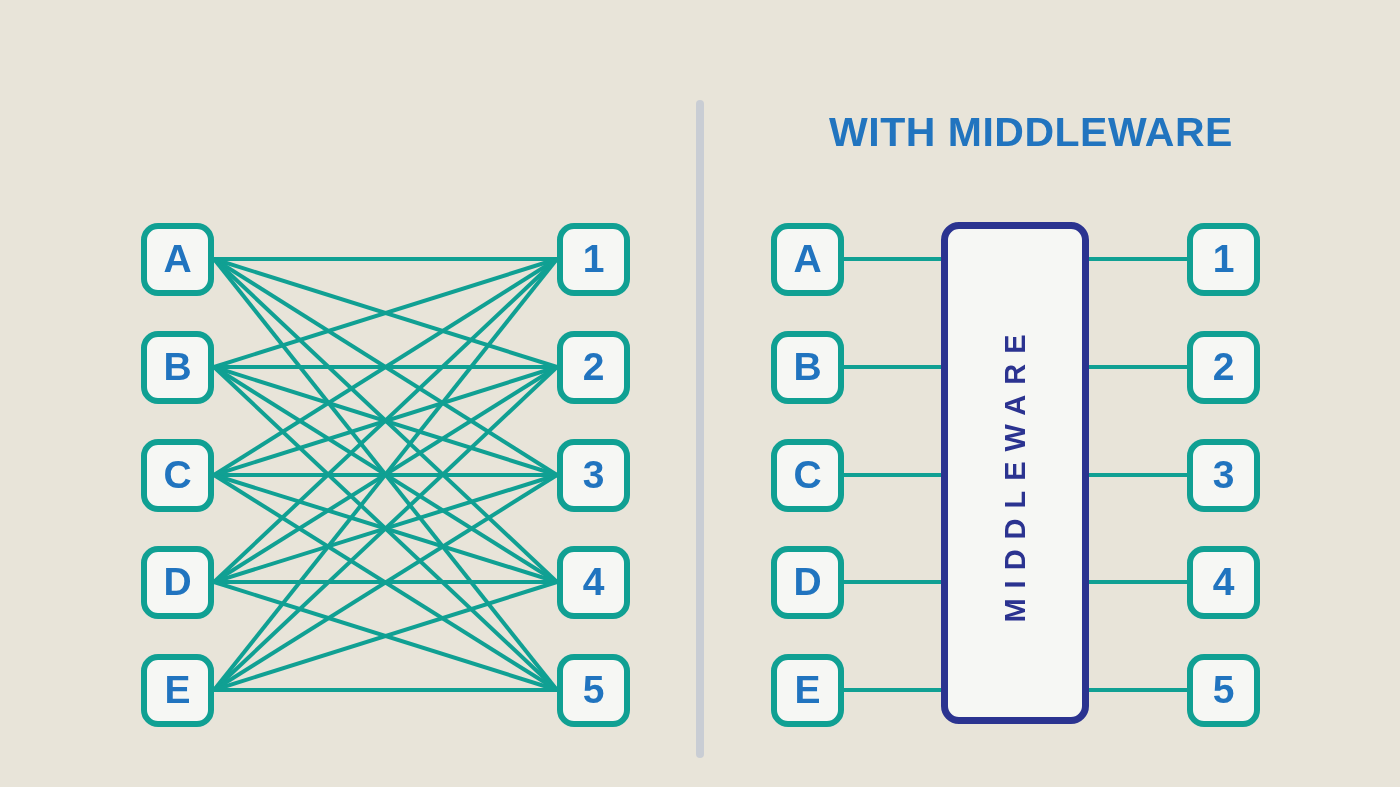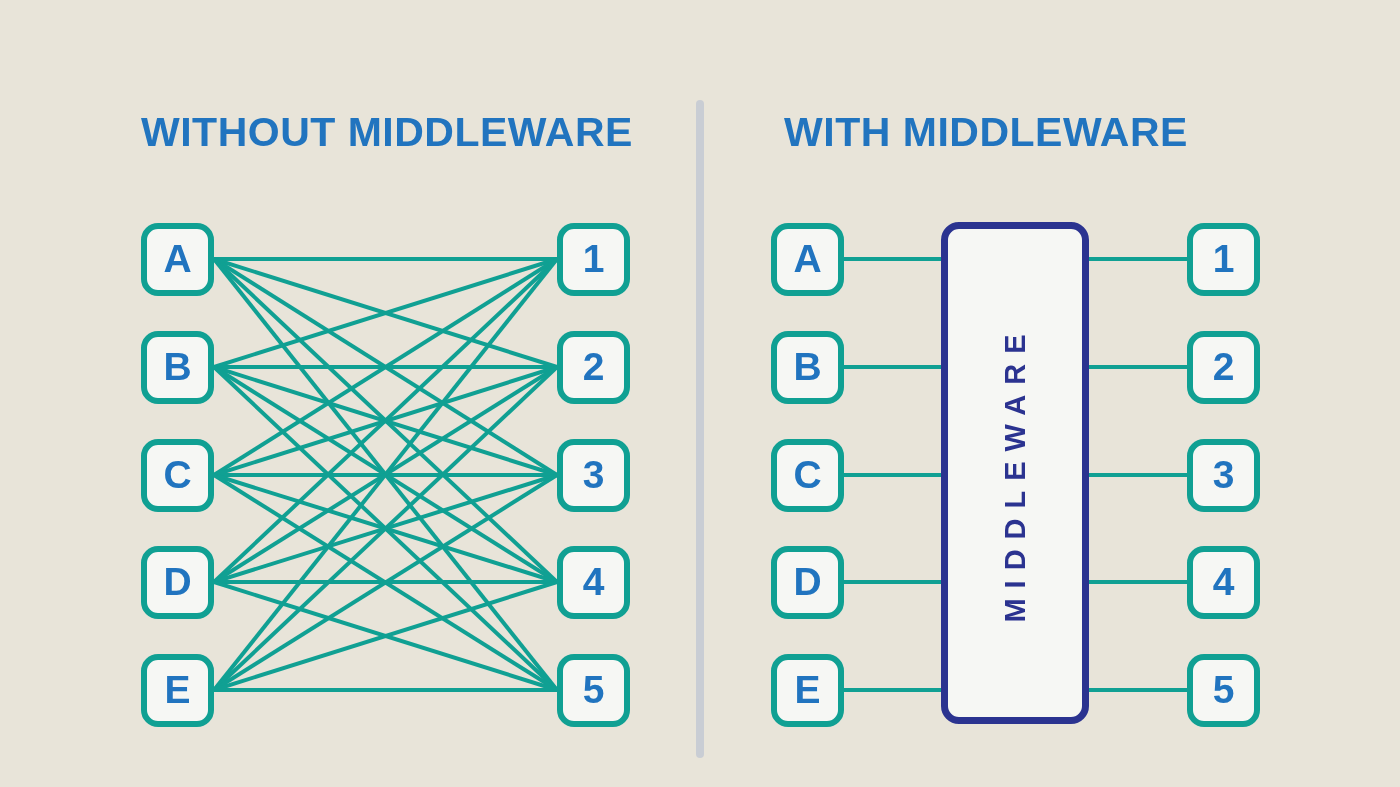--- a/index.html
+++ b/index.html
@@ -16,21 +16,21 @@
   .title{
     position:absolute;
     top:108px;height:48px;line-height:48px;
     text-align:center;
     font-size:41px;font-weight:800;
     letter-spacing:0.5px;
     color:#2174bf;
     white-space:nowrap;
   }
   .title.left{left:141px;width:488px;}
-  .title.right{left:742px;width:488px;}
+  .title.right{left:787px;width:488px;}
   .divider{
     position:absolute;
     left:696px;top:100px;
     width:8px;height:658px;
     border-radius:4px;
     background:#c9cdd4;
   }
   .node{
     position:absolute;
     width:73px;height:73px;
@@ -95,21 +95,20 @@
       <line x1="844" y1="367" x2="941" y2="367" stroke="#10a093" stroke-width="4"></line>
       <line x1="844" y1="475" x2="941" y2="475" stroke="#10a093" stroke-width="4"></line>
       <line x1="844" y1="582" x2="941" y2="582" stroke="#10a093" stroke-width="4"></line>
       <line x1="844" y1="690" x2="941" y2="690" stroke="#10a093" stroke-width="4"></line>
       <line x1="1089" y1="259" x2="1187" y2="259" stroke="#10a093" stroke-width="4"></line>
       <line x1="1089" y1="367" x2="1187" y2="367" stroke="#10a093" stroke-width="4"></line>
       <line x1="1089" y1="475" x2="1187" y2="475" stroke="#10a093" stroke-width="4"></line>
       <line x1="1089" y1="582" x2="1187" y2="582" stroke="#10a093" stroke-width="4"></line>
       <line x1="1089" y1="690" x2="1187" y2="690" stroke="#10a093" stroke-width="4"></line>
     </svg>
-  <div class="title left">WITHOUT MIDDLEWARE</div>
   <div class="title right">WITH MIDDLEWARE</div>
   <div class="divider"></div>
   <div id="nodes">
       <div class="node" style="left: 141px; top: 222.5px;">A</div>
       <div class="node" style="left: 141px; top: 330.5px;">B</div>
       <div class="node" style="left: 141px; top: 438.5px;">C</div>
       <div class="node" style="left: 141px; top: 545.5px;">D</div>
       <div class="node" style="left: 141px; top: 653.5px;">E</div>
       <div class="node" style="left: 557px; top: 222.5px;">1</div>
       <div class="node" style="left: 557px; top: 330.5px;">2</div>

